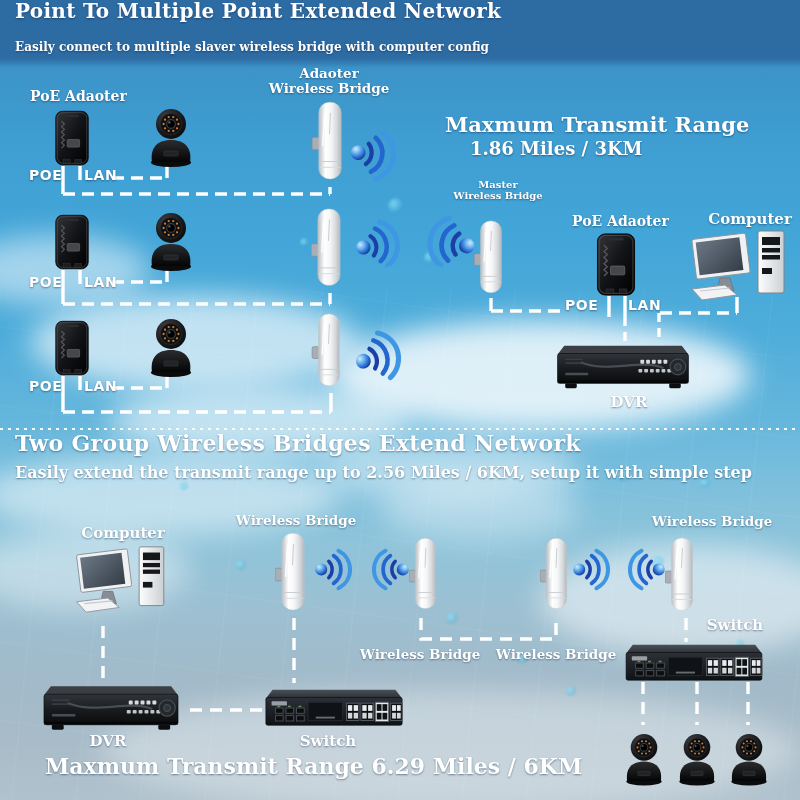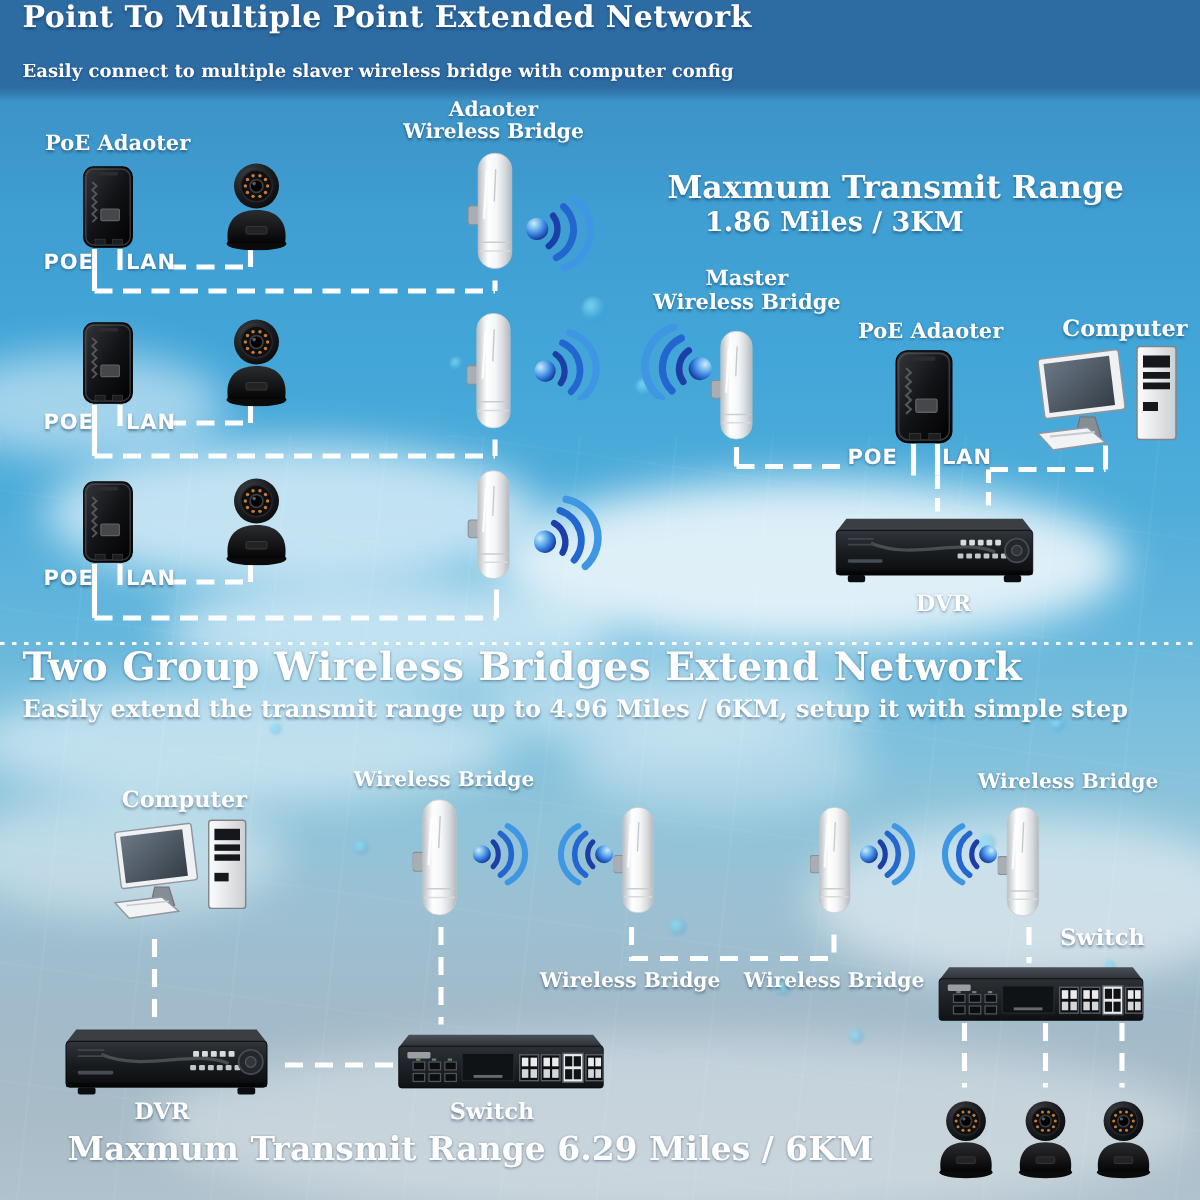--- a/index.html
+++ b/index.html
@@ -415,41 +415,41 @@
   <div class="lbl" style="left:30px;top:89px;width:90px;text-align:center;font-size:14px;">PoE Adaoter</div>
 
   <div class="lbl c" style="left:254px;top:66px;width:150px;font-size:13.5px;">
     <div>Adaoter</div>
     <div>Wireless Bridge</div>
   </div>
 
   <div class="lbl" style="left:445px;top:113px;font-size:21px;">Maxmum Transmit Range</div>
   <div class="lbl" style="left:431px;top:139px;font-size:18px;margin-left:39px;">1.86 Miles / 3KM</div>
 
-  <div class="lbl c" style="left:422px;top:179px;width:152px;font-size:14px;">
+  <div class="lbl c" style="left:422px;top:179px;width:152px;font-size:10px;">
     <div>Master</div>
     <div>Wireless Bridge</div>
   </div>
 
   <div class="lbl" style="left:572px;top:214px;width:95px;text-align:center;font-size:14px;">PoE Adaoter</div>
   <div class="lbl" style="left:700px;top:211px;width:100px;text-align:center;font-size:15px;">Computer</div>
 
   <div class="lbl sans" style="left:29px;top:168px;font-size:14px;">POE</div>
   <div class="lbl sans" style="left:84px;top:168px;font-size:14px;">LAN</div>
   <div class="lbl sans" style="left:29px;top:275px;font-size:14px;">POE</div>
   <div class="lbl sans" style="left:84px;top:275px;font-size:14px;">LAN</div>
   <div class="lbl sans" style="left:29px;top:379px;font-size:14px;">POE</div>
   <div class="lbl sans" style="left:84px;top:379px;font-size:14px;">LAN</div>
   <div class="lbl sans" style="left:565px;top:298px;font-size:14px;">POE</div>
   <div class="lbl sans" style="left:628px;top:298px;font-size:14px;">LAN</div>
 
   <div class="lbl" style="left:589px;top:394px;width:80px;text-align:center;font-size:15px;">DVR</div>
 
-  <div class="lbl" style="left:15px;top:431px;font-size:26px;letter-spacing:.3px;text-align:right;">Two Group Wireless Bridges Extend Network</div>
-  <div class="lbl" style="left:15px;top:464px;font-size:16px;">Easily extend the transmit range up to 4.96 Miles / 6KM,  setup it with simple step</div>
+  <div class="lbl" style="left:15px;top:431px;font-size:22px;letter-spacing:.3px;text-align:right;">Two Group Wireless Bridges Extend Network</div>
+  <div class="lbl" style="left:15px;top:464px;font-size:16px;">Easily extend the transmit range up to 2.56 Miles / 6KM,  setup it with simple step</div>
 
   <div class="lbl" style="left:63px;top:525px;width:120px;text-align:center;font-size:15px;">Computer</div>
 
   <div class="lbl" style="left:221px;top:513px;width:150px;text-align:center;font-size:13.5px;">Wireless Bridge</div>
   <div class="lbl" style="left:637px;top:514px;width:150px;text-align:center;font-size:13.5px;">Wireless Bridge</div>
   <div class="lbl" style="left:345px;top:647px;width:150px;text-align:center;font-size:13.5px;">Wireless Bridge</div>
   <div class="lbl" style="left:481px;top:647px;width:150px;text-align:center;font-size:13.5px;">Wireless Bridge</div>
 
   <div class="lbl" style="left:685px;top:617px;width:100px;text-align:center;font-size:15px;">Switch</div>
   <div class="lbl" style="left:70px;top:733px;width:76px;text-align:center;font-size:15px;">DVR</div>

